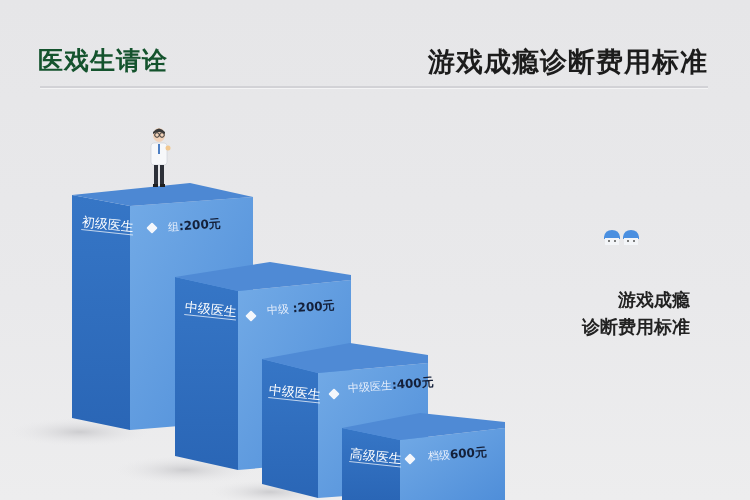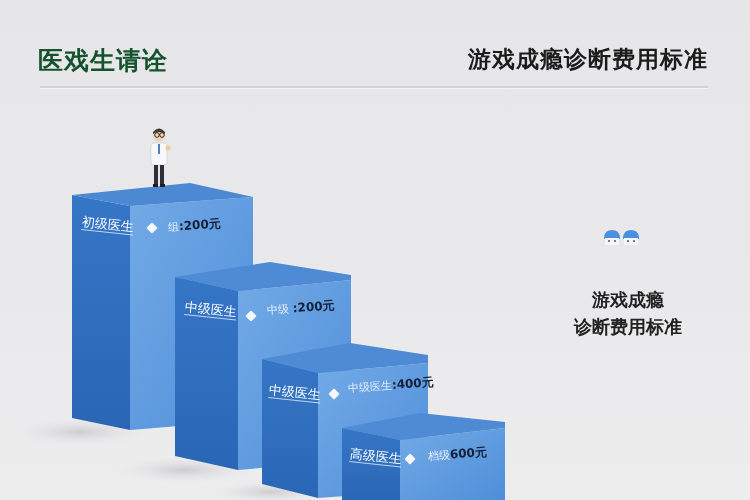--- a/index.html
+++ b/index.html
@@ -9,21 +9,21 @@
       font-family: "DejaVu Sans", "Liberation Sans", sans-serif;
       position: relative;
     }
     .page { position: absolute; inset: 0; background: linear-gradient(180deg, #e6e6e8 0%, #e9e9eb 60%, #ededee 100%); }
     .header-left {
       position: absolute; left: 38px; top: 44px;
       font-size: 25px; font-weight: bold; color: #14532d; letter-spacing: 1px;
     }
     .header-right {
       position: absolute; right: 42px; top: 44px;
-      font-size: 23px; font-weight: bold; color: #1c1c1c; letter-spacing: 1px;
+      font-size: 27px; font-weight: bold; color: #1c1c1c; letter-spacing: 1px;
     }
     .divider {
       position: absolute; left: 40px; top: 86px; width: 668px; height: 2px;
       background: #d2d2d6; border-bottom: 1px solid #f4f4f5;
     }
     svg.scene { position: absolute; left: 0; top: 0; }
     .block-label {
       position: absolute; color: #ffffff; font-size: 13px;
       text-decoration: underline; text-decoration-color: rgba(255,255,255,0.7);
       text-underline-offset: 3px; white-space: nowrap;
@@ -34,21 +34,21 @@
       transform: rotate(45deg); border-radius: 1px;
     }
     .price {
       position: absolute; white-space: nowrap; font-size: 12px;
       transform: rotate(-4deg); transform-origin: left center;
     }
     .price .pfx { color: #e6eefb; font-size: 11px; }
     .price .val { color: #14203a; font-weight: bold; font-size: 12px; }
     .side-title {
       position: absolute; left: 566px; top: 286px; width: 124px;
-      text-align: center; font-size: 18px; font-weight: bold; color: #222;
+      text-align: right; font-size: 18px; font-weight: bold; color: #222;
       line-height: 27px;
     }
     .mini-icons { position: absolute; left: 603px; top: 229px; }
     .doctor { position: absolute; left: 148px; top: 126px; }
   </style>
 </head>
 <body>
 
 <div class="page"></div>
 

